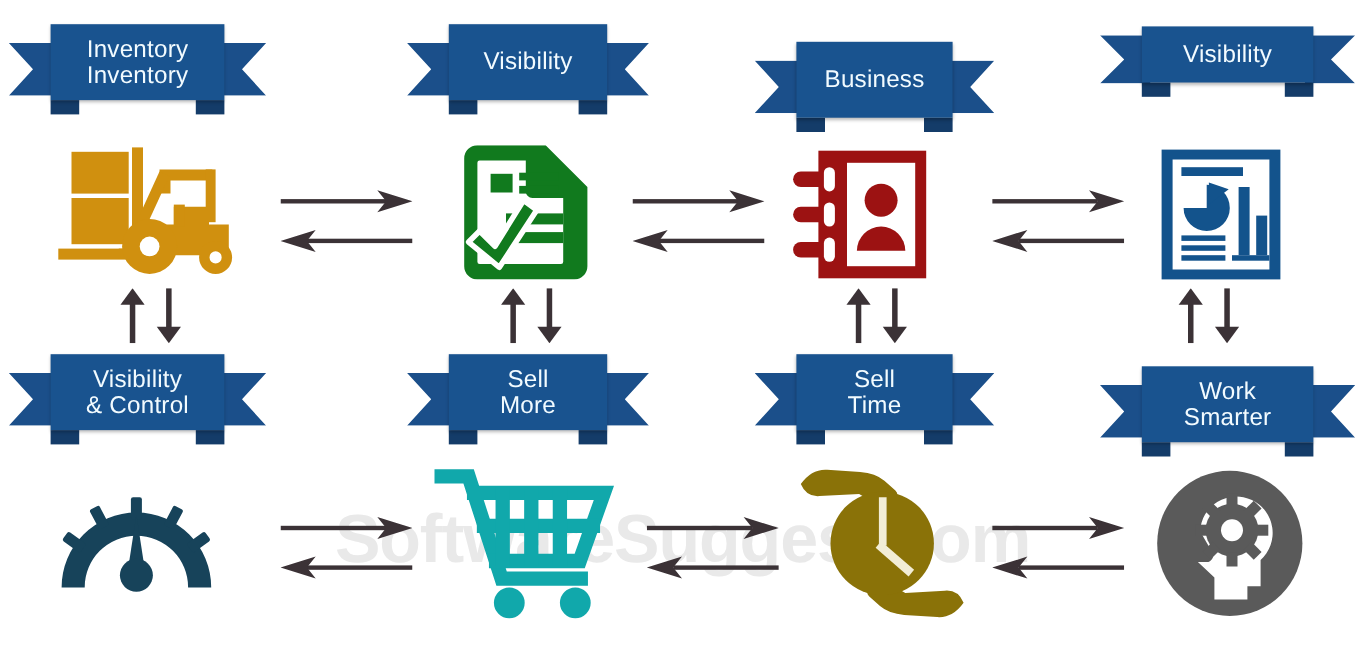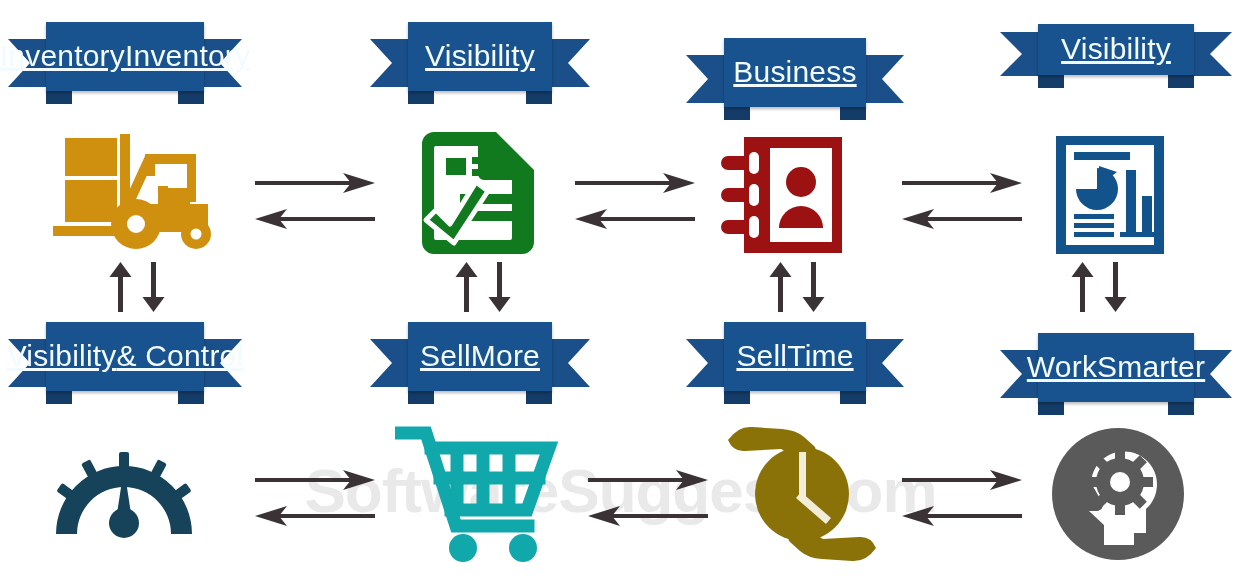--- a/index.html
+++ b/index.html
@@ -66,31 +66,30 @@
   .banner .fold.right { right: 38px; }
 
   .banner .plate {
     position: absolute;
     left: 38px;
     right: 38px;
     top: 0;
     bottom: 13px;
     background: #19538f;
     display: flex;
-    flex-direction: row;
+    flex-direction: column;
     align-items: center;
     justify-content: center;
     color: #f2fbff;
     text-align: center;
     line-height: 1.03;
-    font-size: 30px;
+    font-size: 22px;
     letter-spacing: 0.2px;
     box-shadow: 0 2px 3px rgba(0,0,0,0.28);
     z-index: 3;
-    text-decoration: underline;
   }
   .banner .plate .ln { display: block; white-space: nowrap; }
 
   
   .banner.two { height: 82px; }
   .banner.two .tail { top: 17px; height: 48px; }
   
   .banner.one { height: 64px; }
   .banner.one .tail { top: 8px; height: 44px; }
 

